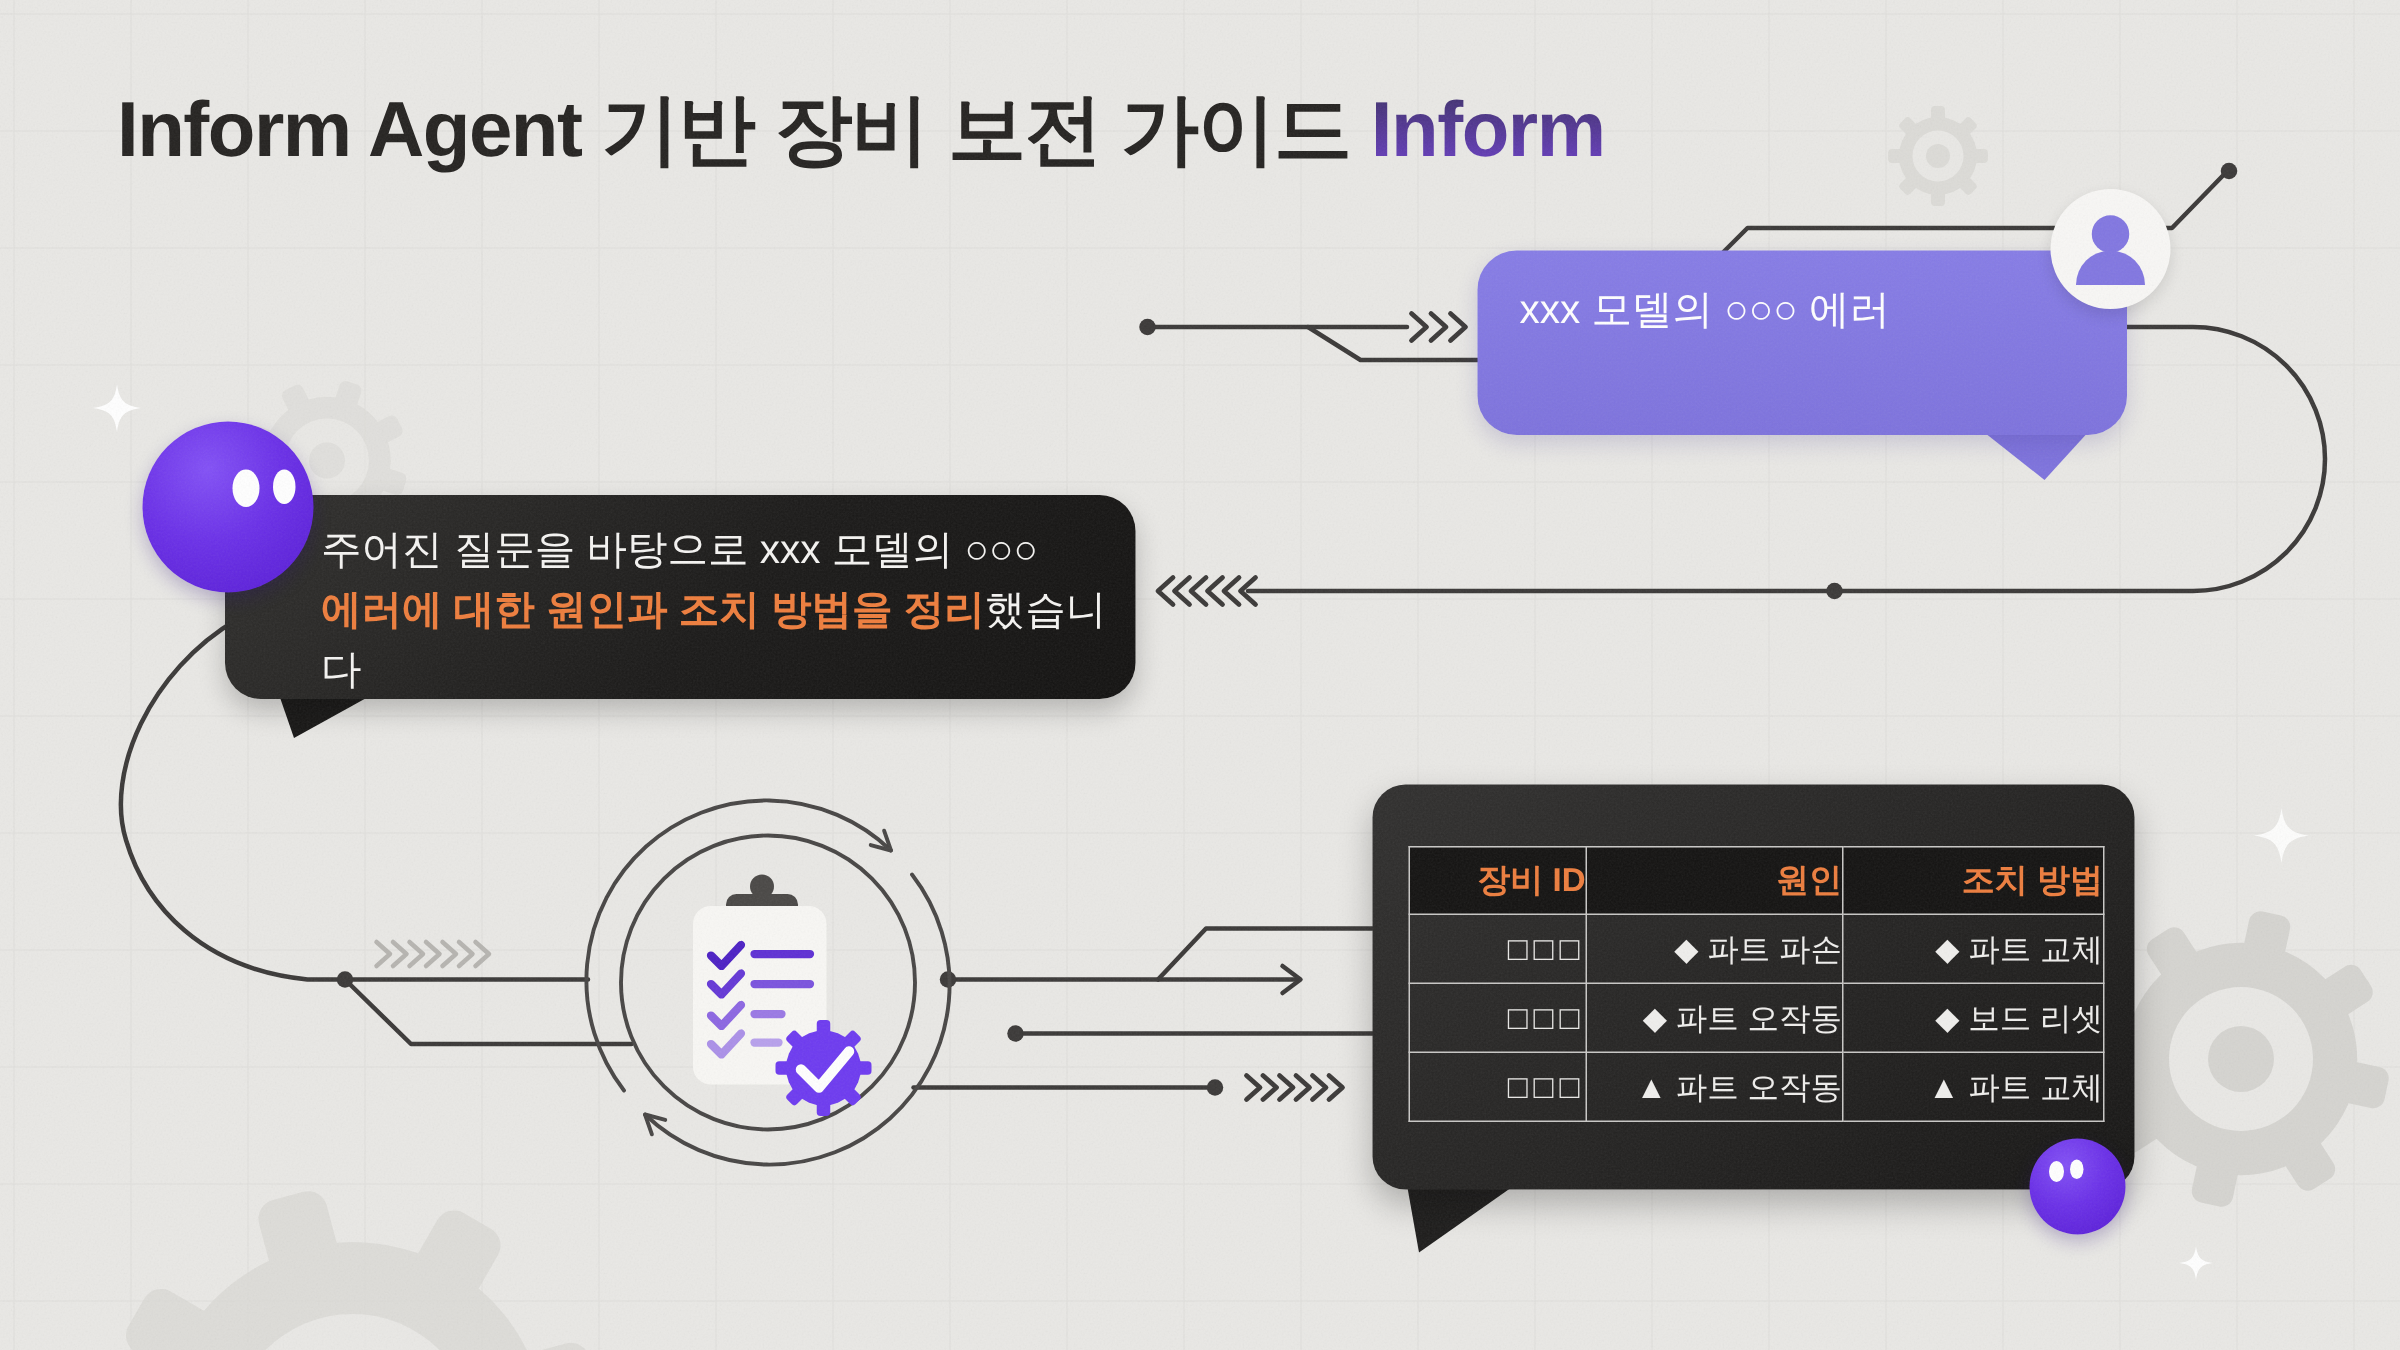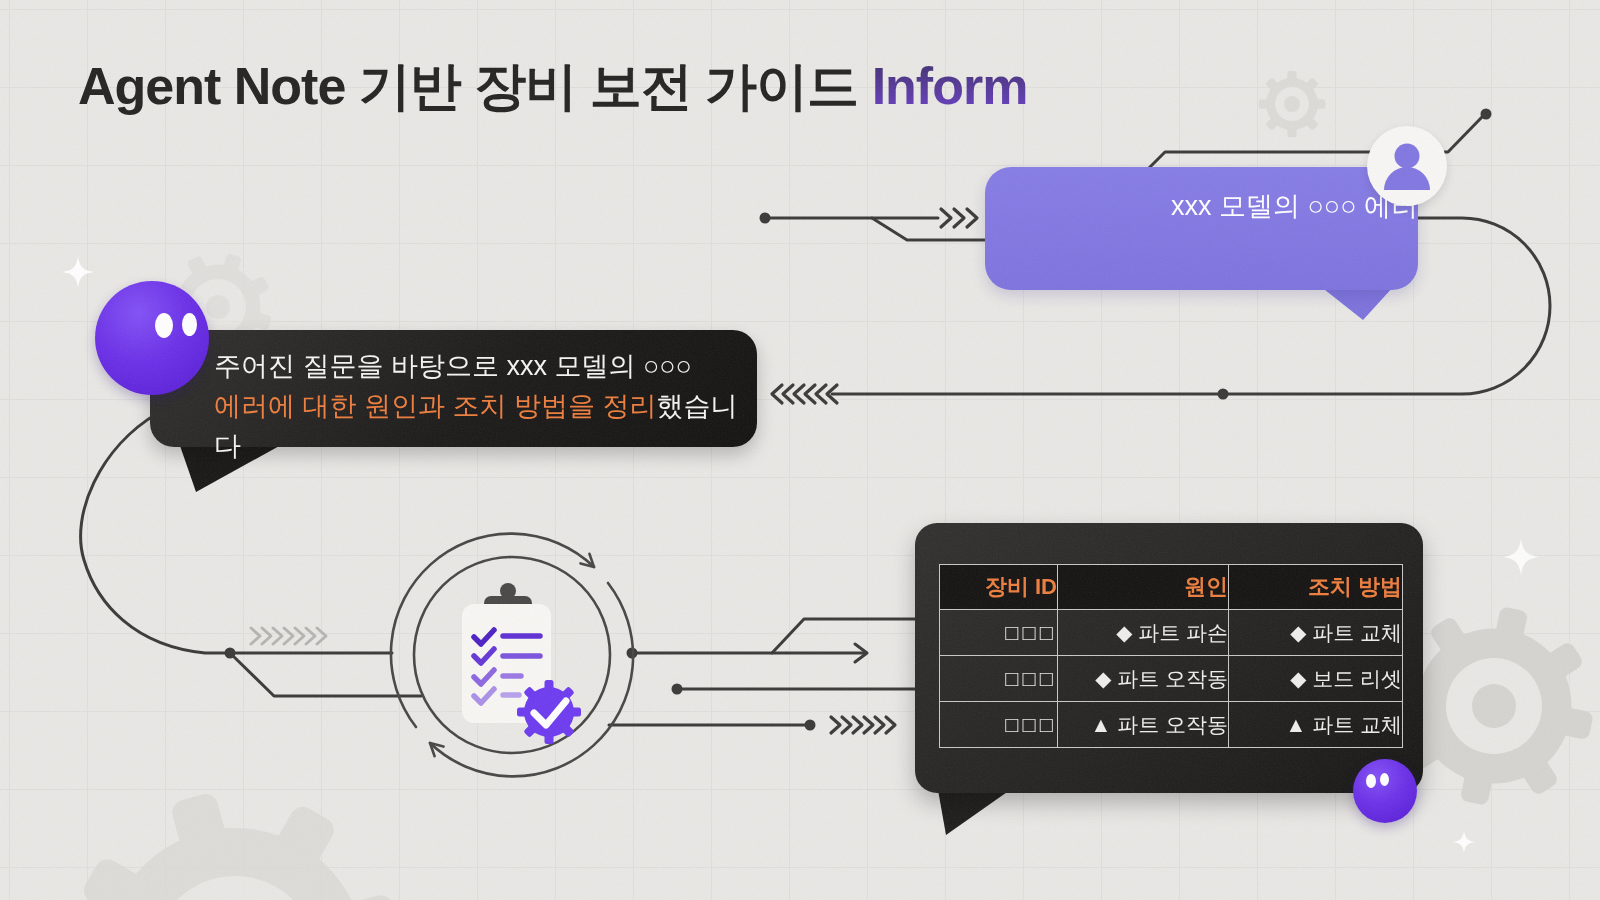--- a/index.html
+++ b/index.html
@@ -24,42 +24,43 @@
   .title .accent{
     margin-left:.26em;
     background:linear-gradient(180deg,#3d2f66 0%,#6b3fc8 100%);
     -webkit-background-clip:text;background-clip:text;color:transparent;
   }
 
   
   .bubble-user{
     left:985px;top:167px;width:433px;height:123px;border-radius:26px;
     background:linear-gradient(180deg,#867ce6,#7d72dd);
-    color:#fff;text-align:right;padding-top:21px;box-sizing:border-box;
+    color:#fff;text-align:left;padding-top:21px;box-sizing:border-box;
     box-shadow:0 6px 14px rgba(60,50,140,.18);
+    padding-left:28px;
   }
   .bubble-user .l1{font-size:27px;font-weight:400;line-height:37px;}
   .bubble-user .l2{font-size:28px;font-weight:700;line-height:39px;}
 
   
   .avatar-user{
     left:1367px;top:126px;width:80px;height:80px;border-radius:50%;
     background:#f8f7f5;box-shadow:0 4px 10px rgba(0,0,0,.12);
   }
 
   
   .bubble-agent{
-    left:150px;top:330px;width:607px;height:117px;border-radius:24px;
+    left:150px;top:330px;width:607px;height:136px;border-radius:24px;
     background:linear-gradient(135deg,#31302e 0%,#1a1918 55%,#121110 100%);
     color:#f5f4f2;padding:17px 0 0 64px;box-sizing:border-box;
     box-shadow:0 8px 18px rgba(0,0,0,.22);
   }
   .bubble-agent .l1{font-size:27px;font-weight:500;line-height:39px;}
   .bubble-agent .l2{font-size:27px;font-weight:500;line-height:40px;}
-  .bubble-agent .hl{color:#ee7d3c;font-weight:400;}
+  .bubble-agent .hl{color:#ee7d3c;font-weight:700;}
 
   
   .bot{
     border-radius:50%;
     background:radial-gradient(circle at 38% 28%,#8250f6 0%,#6a2fe8 45%,#5519d2 100%);
     box-shadow:0 5px 12px rgba(40,10,120,.25);
   }
   .bot .eye{position:absolute;background:#fff;border-radius:50%;}
   .bot-left{left:95px;top:281px;width:114px;height:114px;}
   .bot-right{left:1353px;top:759px;width:64px;height:64px;}
@@ -220,21 +221,21 @@
         <use href="#gear" transform="translate(549,712) scale(0.5)" fill="#6d3af0"></use>
         <path d="M534,713 L546,725 L566,701" fill="none" stroke="#ffffff" stroke-width="7" stroke-linecap="round" stroke-linejoin="round"></path>
       </g>
     </g>
 
     <polygon points="1320,286 1394,286 1363,320" fill="#7d72dd"></polygon>
     <polygon points="178,440 290,440 196,492" fill="#171615"></polygon>
     <polygon points="938,790 1010,790 946,835" fill="#1d1c1b"></polygon>
   </svg>
 
-  <h1 class="abs title" style="margin:0"><span>Agent Note 기반 장비 보전 가이드</span><span class="accent">Inform</span></h1>
+  <h1 class="abs title" style="margin:0"><span>Inform Agent 기반 장비 보전 가이드</span><span class="accent">Inform</span></h1>
 
   <div class="abs bubble-user">
     <div class="l1">xxx 모델의 ○○○ 에러</div>
   </div>
 
   <div class="abs avatar-user">
     <svg width="80" height="80" viewBox="0 0 80 80">
       <circle cx="40" cy="30" r="12.5" fill="#8176e1"></circle>
       <path d="M17,64 a23,23 0 0 1 46,0 Z" fill="#8176e1"></path>
     </svg>

